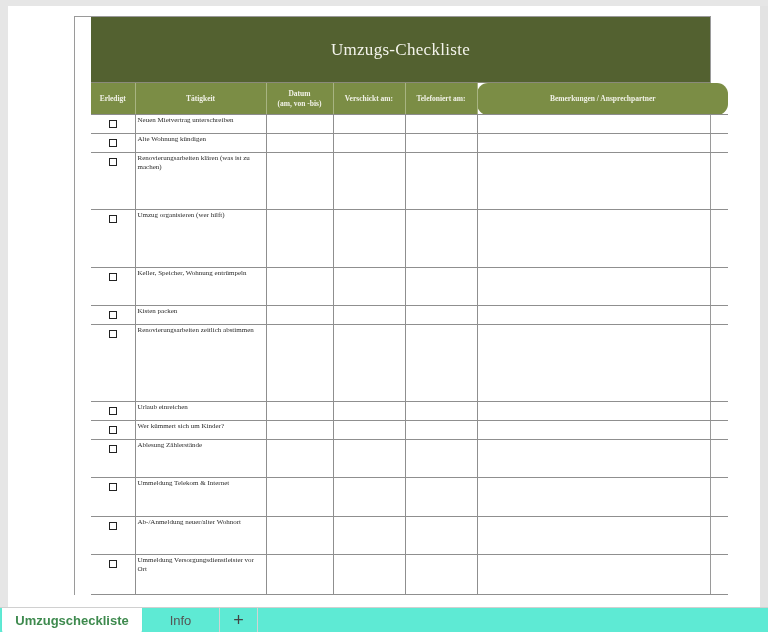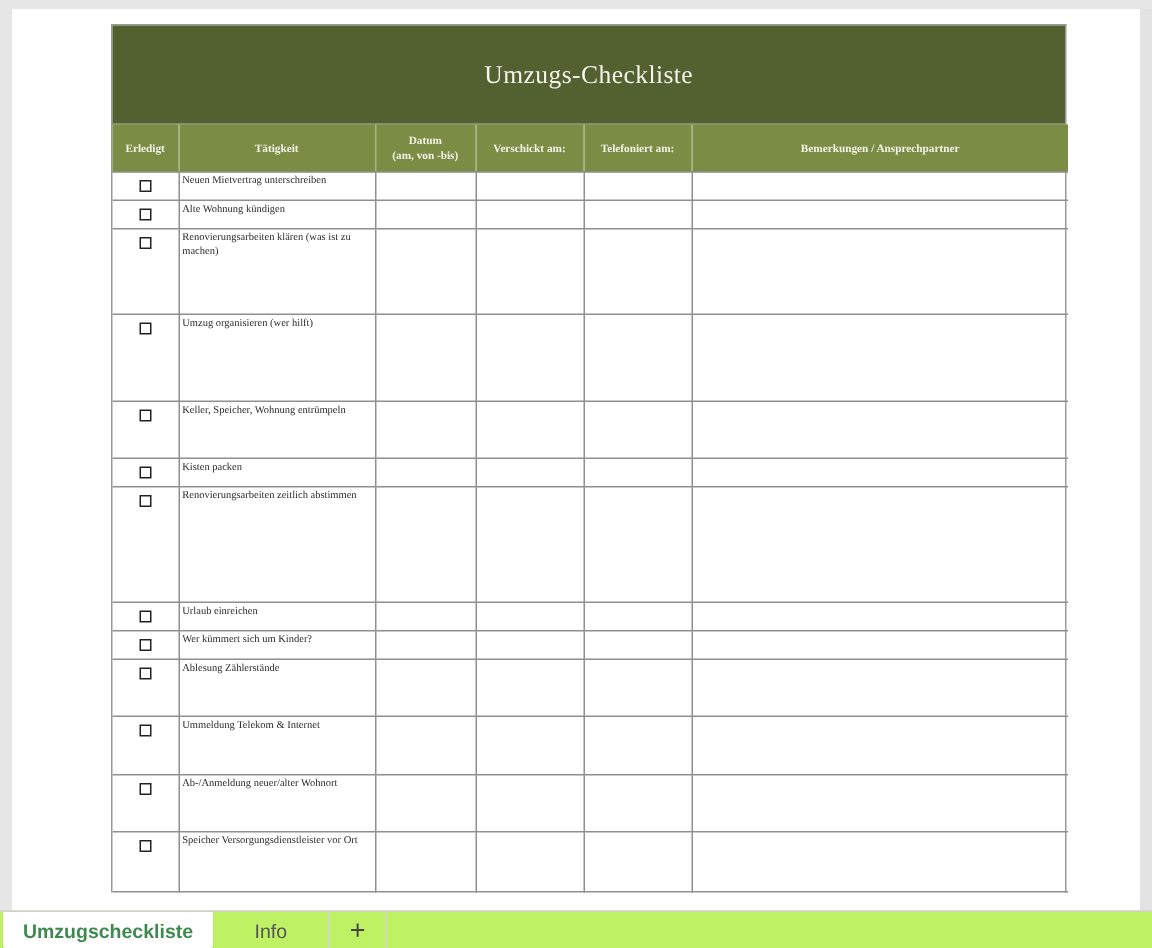--- a/index.html
+++ b/index.html
@@ -9,51 +9,52 @@
       font-family:"Liberation Serif", serif;
     }
     .page {
       position:absolute; left:8px; top:6px; width:752px; height:601px;
       background:#ffffff;
     }
     .sheet {
       position:absolute; left:66px; top:10px; width:637px;
       border:1px solid #9a9a9a; border-bottom:none;
       box-sizing:border-box;
+      padding-left:16px;
     }
     .title-band {
       height:65px; background:#536130;
       display:flex; align-items:center; justify-content:center;
       color:#f4f4ec; font-size:17px; letter-spacing:0.3px;
       border-bottom:1px solid #8a8a7a;
     }
     table { border-collapse:collapse; width:100%; table-layout:fixed; }
     th {
       background:#7b8d45; color:#f2f2e8; font-weight:bold;
       font-size:7.5px; height:31px; padding:0 2px;
       border-right:1px solid #a8b482; border-bottom:1px solid #8c8c8c;
       text-align:center; vertical-align:middle; line-height:1.25;
     }
-    th:last-child { border-right:none; }
+    th:last-child { border-right:none;border-radius:11px; }
     td {
       border:1px solid #8f8f8f; border-top:none;
       vertical-align:top; padding:0; font-size:7px; color:#2a2a2a;
     }
     td:first-child { border-left:none; }
     td:last-child { border-right:none; }
     td.task { padding:1px 2px; line-height:1.35; }
     td.check-cell { text-align:center; }
     .checkbox {
       display:inline-block; width:8px; height:8px;
       border:1px solid #222; margin-top:5px; box-sizing:border-box;
       background:#fff;
     }
     .tabbar {
       position:absolute; left:0; top:607px; width:768px; height:25px;
-      background:#bef264; border-top:1px solid #d0d0d0;
+      background:#5eead4; border-top:1px solid #d0d0d0;
       font-family:"Liberation Sans", sans-serif;
     }
     .tab {
       position:absolute; top:0; height:25px; display:flex; align-items:center;
       justify-content:center; font-size:13px; color:#555;
       border-right:1px solid #d3d3d3; box-sizing:border-box;
     }
     .tab.active {
       background:#ffffff; color:#3e8a4e; font-weight:bold;
       border-right:none; border-radius:0 0 3px 3px;
@@ -183,21 +184,21 @@
           <tr style="height: 38px;">
             <td class="check-cell"><span class="checkbox"></span></td>
             <td class="task">Ab-/Anmeldung neuer/alter Wohnort</td>
             <td></td>
             <td></td>
             <td></td>
             <td></td>
           </tr>
           <tr style="height: 40px;">
             <td class="check-cell"><span class="checkbox"></span></td>
-            <td class="task">Speicher Versorgungsdienstleister vor Ort</td>
+            <td class="task">Ummeldung Versorgungsdienstleister vor Ort</td>
             <td></td>
             <td></td>
             <td></td>
             <td></td>
           </tr>
         </tbody>
     </table>
   </div>
 </div>
 

